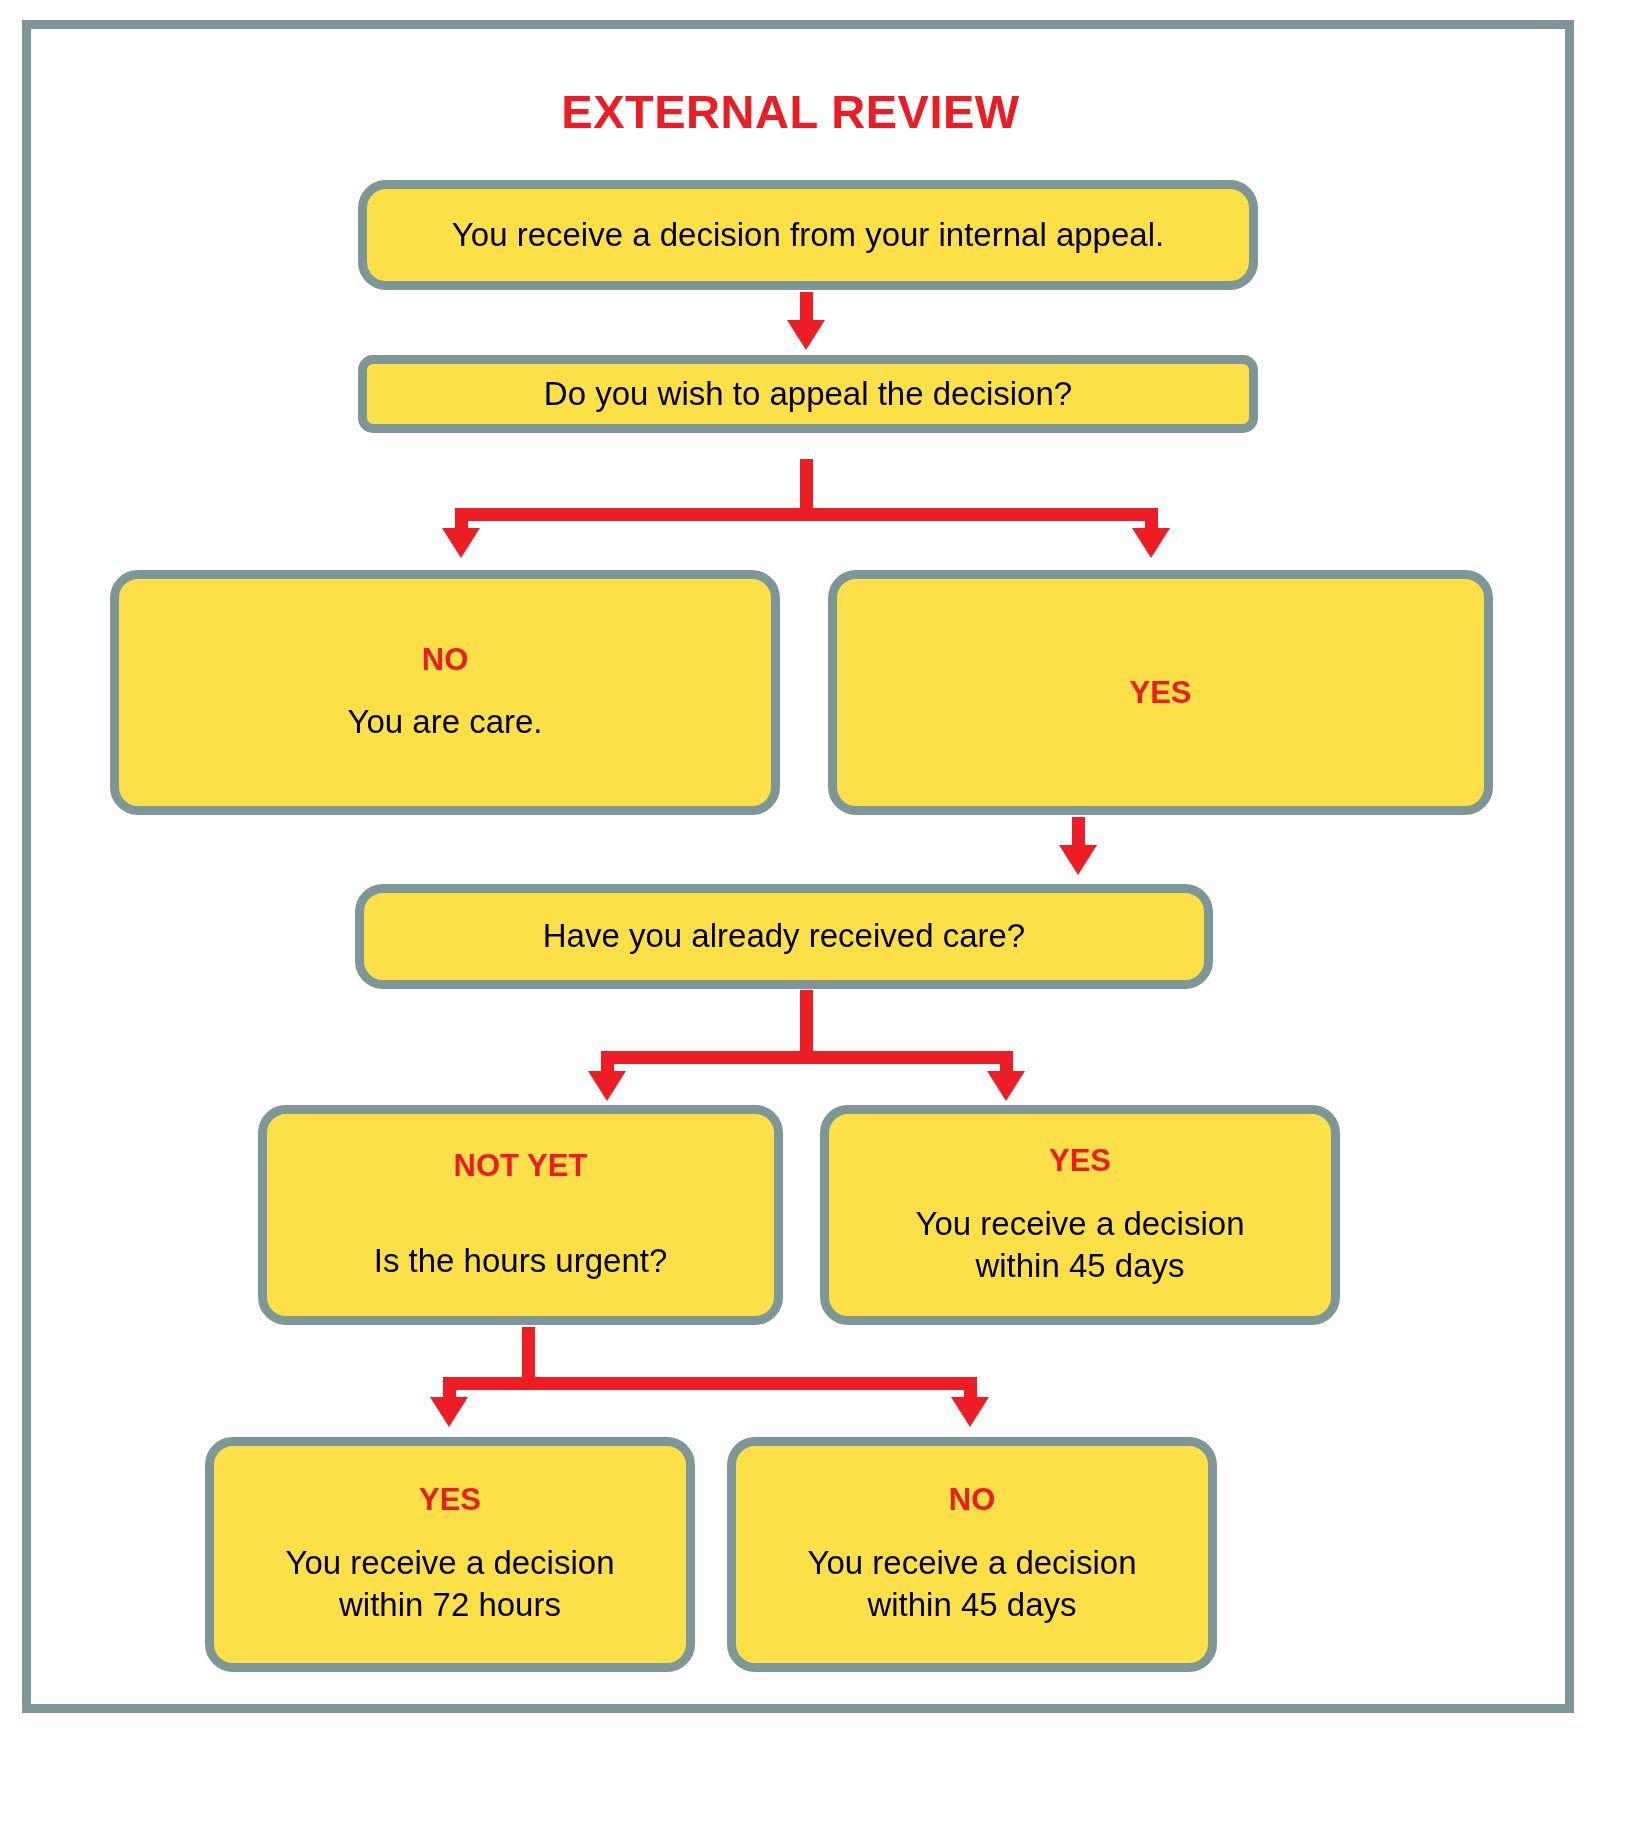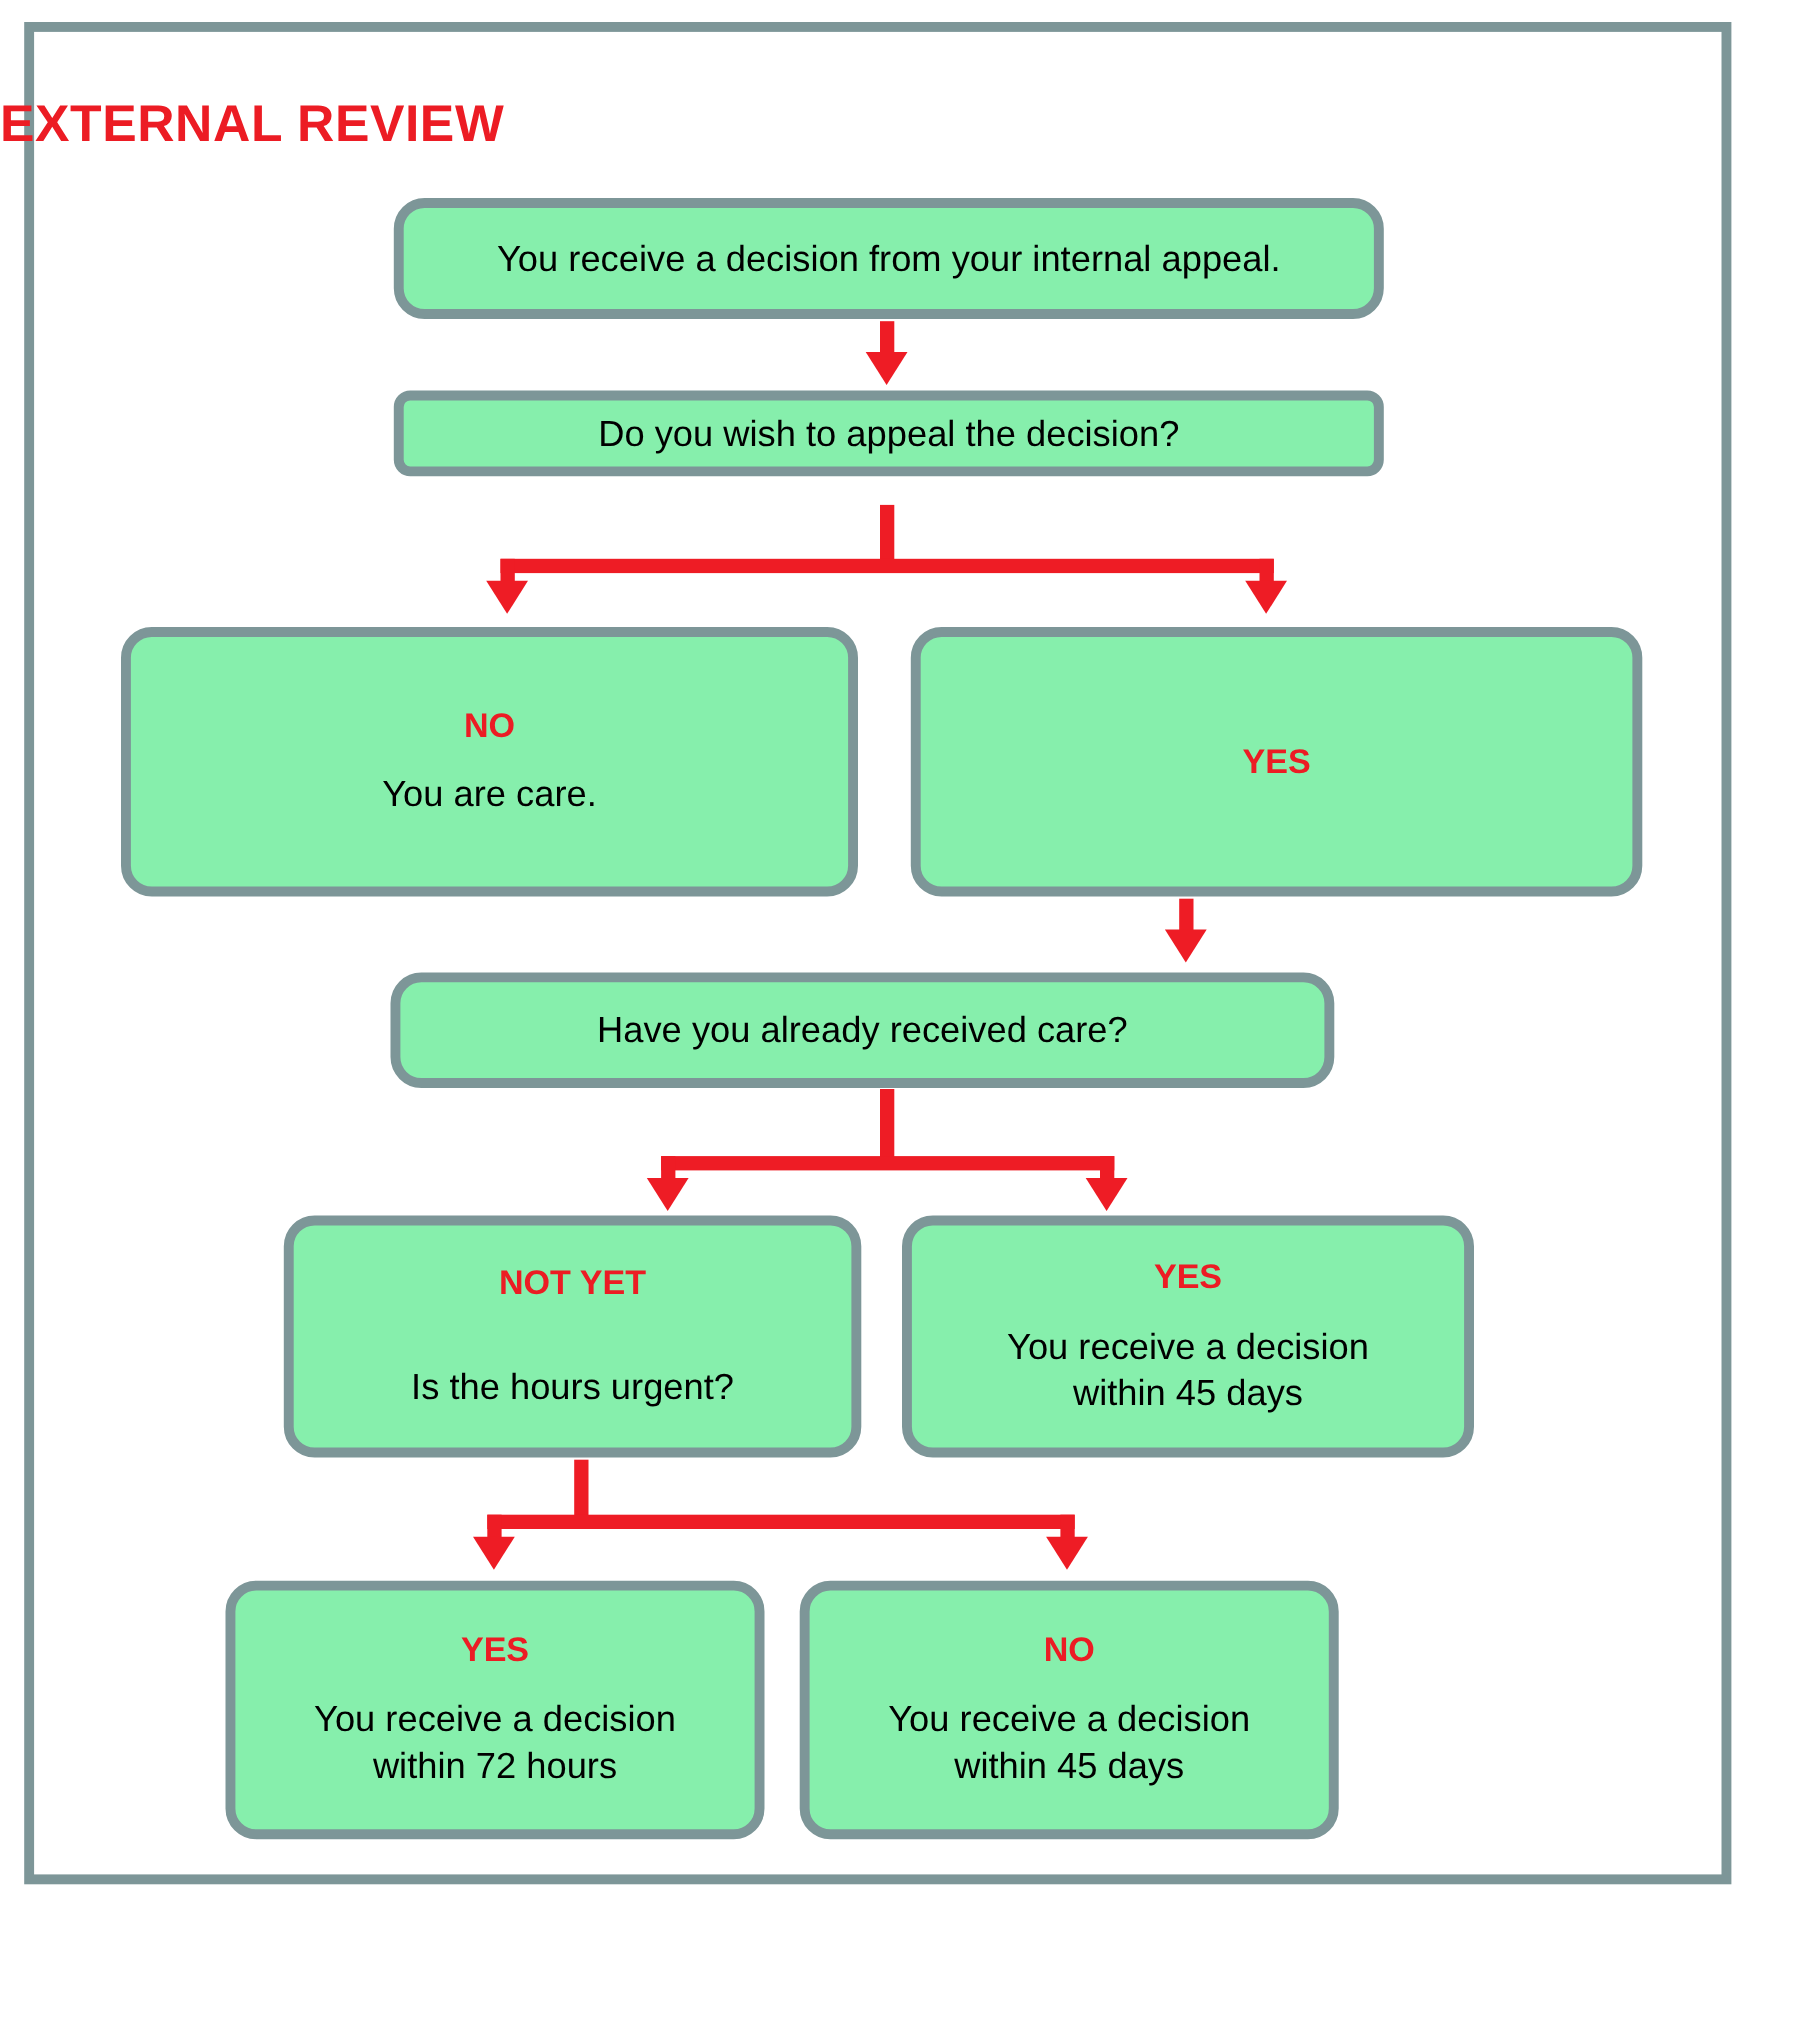--- a/index.html
+++ b/index.html
@@ -23,31 +23,31 @@
     height: 1693px;
     border: 9px solid #7d9698;
     box-sizing: border-box;
     background: #ffffff;
   }
   .chart-title {
     position: absolute;
     left: 0;
     top: 84px;
     width: 1581px;
-    text-align: left;
+    text-align: center;
     font-size: 47px;
     font-weight: bold;
     color: #ec1c24;
     letter-spacing: 0.5px;
     white-space: pre;
   }
   .node {
     position: absolute;
     box-sizing: border-box;
-    background: #86efac;
+    background: #fde047;
     border: 9px solid #7d9698;
     border-radius: 28px;
     display: flex;
     flex-direction: column;
     align-items: center;
     justify-content: center;
     text-align: center;
   }
   .node-tag {
     color: #ec1c24;

